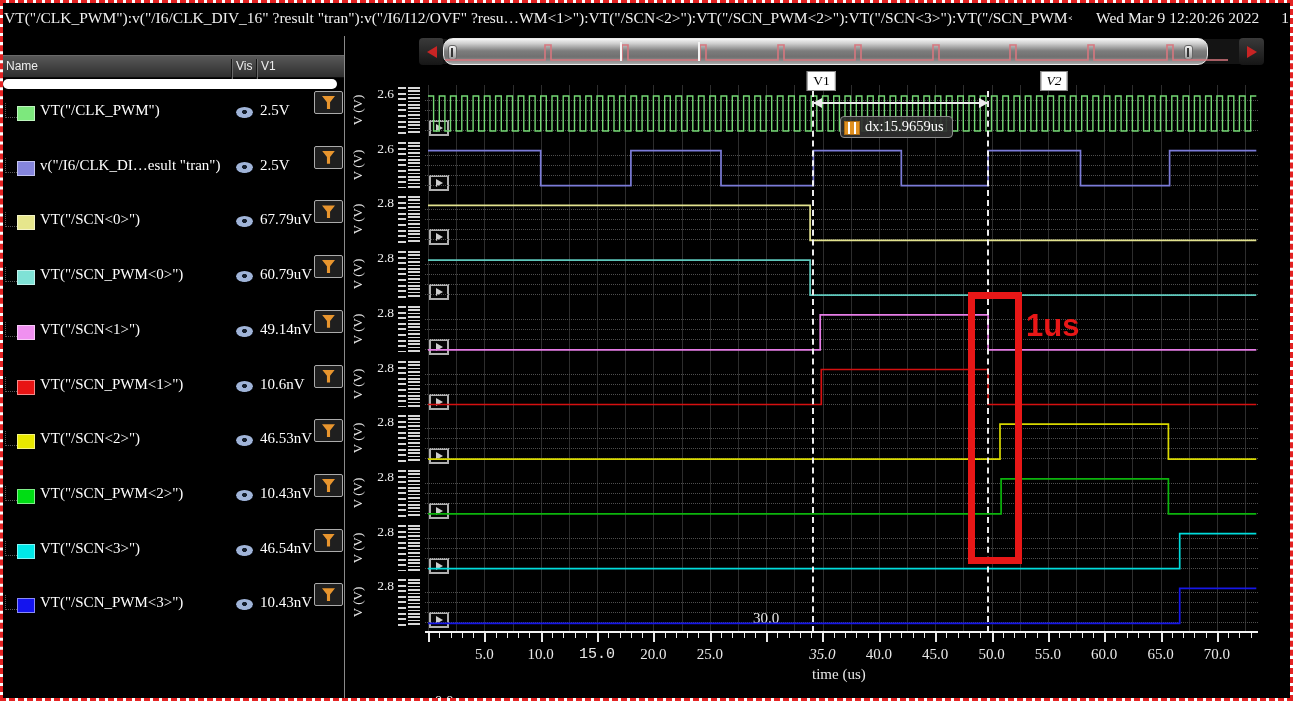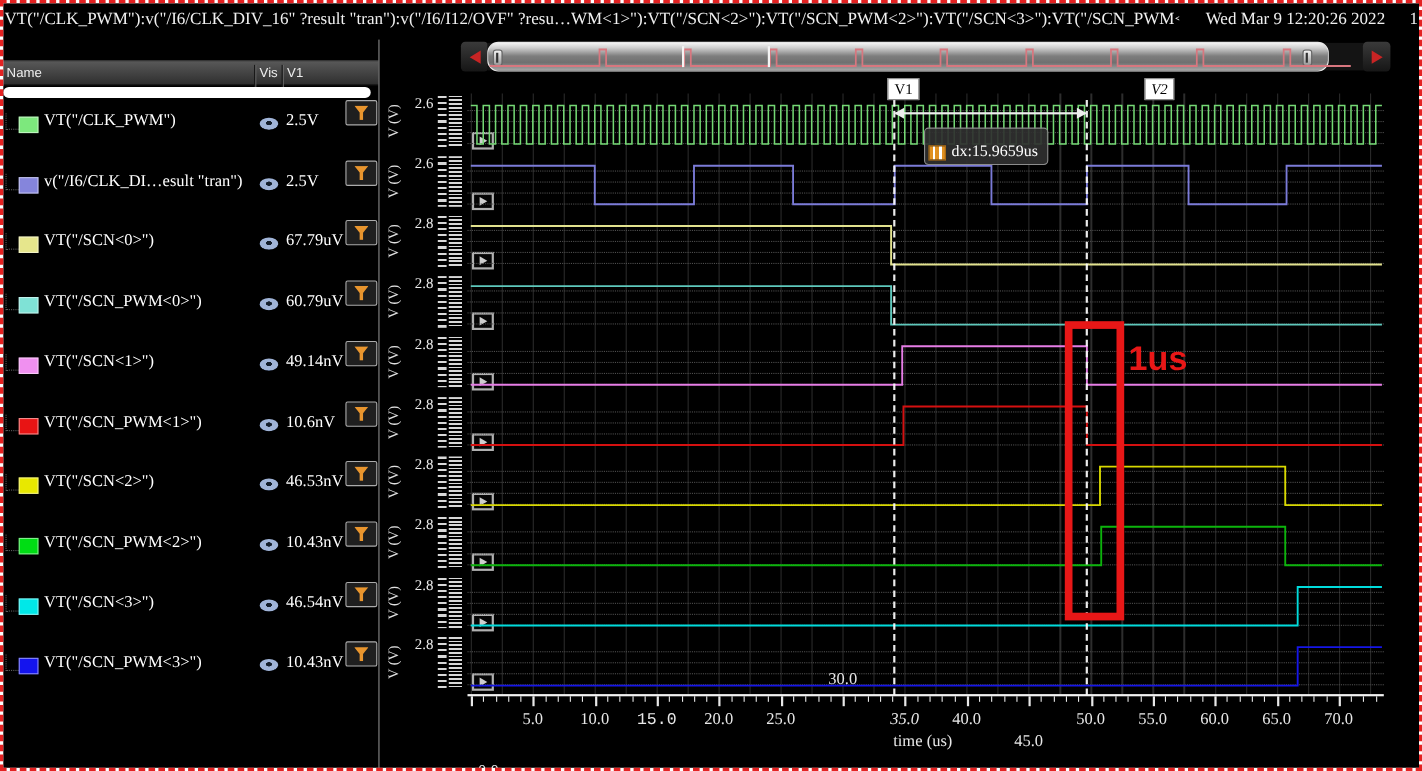--- a/index.html
+++ b/index.html
@@ -80,22 +80,22 @@
 
   
   .cursor-line{position:absolute;top:91px;height:541px;width:0;border-left:2px dashed rgba(248,248,248,.95);z-index:8;}
   .cursor-label{position:absolute;top:71px;height:16px;padding:1px 5px;background:#fff;color:#000;
        border:1px solid #888;font-size:13.5px;z-index:9;transform:translateX(-50%);}
   .dx-arrow{position:absolute;top:102px;height:0;border-top:2px solid #ededed;z-index:8;}
   .dx-arrow::before{content:"";position:absolute;left:-1px;top:-6px;width:0;height:0;
        border-top:5px solid transparent;border-bottom:5px solid transparent;border-right:9px solid #ededed;}
   .dx-arrow::after{content:"";position:absolute;right:-1px;top:-6px;width:0;height:0;
        border-top:5px solid transparent;border-bottom:5px solid transparent;border-left:9px solid #ededed;}
-  .dx-label{position:absolute;left:840px;top:116px;display:flex;align-items:center;gap:5px;
-       background:rgba(48,48,48,.92);border:1px solid #8c8c8c;border-radius:4px;padding:13px 8px 2px 3px;
+  .dx-label{position:absolute;left:840px;top:116px;display:flex;align-items:flex-end;gap:5px;
+       background:rgba(48,48,48,.92);border:1px solid #8c8c8c;border-radius:4px;padding:1px 8px 2px 3px;
        font-size:14.5px;color:#fff;z-index:9;}
   .pause-icon{width:16px;height:14px;border:1px solid #a86a14;box-sizing:border-box;
        background:linear-gradient(90deg,#e09020 0 3px,#fff 3px 5px,#e09020 5px 9px,#fff 9px 11px,#e09020 11px 14px);}
 
   
   .hl-rect{position:absolute;left:968px;top:292px;width:54px;height:272px;border:7px solid #e81717;
        box-sizing:border-box;z-index:30;}
   .hl-text{position:absolute;left:1026px;top:308px;font-family:"Liberation Sans","DejaVu Sans",sans-serif;
        font-weight:bold;font-size:31px;color:#e81717;z-index:30;}
 </style>
@@ -436,21 +436,21 @@
       <div class="tick" style="left: 1250.71px; top: 633px; height: 5px;"></div>
       <div class="tick-label" style="left: 420px; top: 646px; margin-top: 47px;">0.0</div>
       <div class="tick-label" style="left: 460.35px; top: 646px;">5.0</div>
       <div class="tick-label" style="left: 516.7px; top: 646px;">10.0</div>
       <div class="tick-label" style="left: 573.05px; top: 646px; font-family: Liberation Mono, monospace;">15.0</div>
       <div class="tick-label" style="left: 629.4px; top: 646px;">20.0</div>
       <div class="tick-label" style="left: 685.75px; top: 646px;">25.0</div>
       <div class="tick-label" style="left: 742.1px; top: 610px;">30.0</div>
       <div class="tick-label" style="left: 798.45px; top: 646px; font-style: italic;">35.0</div>
       <div class="tick-label" style="left: 854.8px; top: 646px;">40.0</div>
-      <div class="tick-label" style="left: 911.15px; top: 666px;">45.0</div>
+      <div class="tick-label" style="left: 911.15px; top: 646px;">45.0</div>
       <div class="tick-label" style="left: 967.5px; top: 646px;">50.0</div>
       <div class="tick-label" style="left: 1023.85px; top: 646px;">55.0</div>
       <div class="tick-label" style="left: 1080.2px; top: 646px;">60.0</div>
       <div class="tick-label" style="left: 1136.55px; top: 646px;">65.0</div>
       <div class="tick-label" style="left: 1192.9px; top: 646px;">70.0</div>
     </div>
   <div class="axis-title" style="left:812px;top:666px">time (us)</div>
 
   <div id="cursor-v1" class="cursor-line" style="left: 812.434px;"></div>
   <div id="cursor-v2" class="cursor-line" style="left: 987.119px;"></div>

